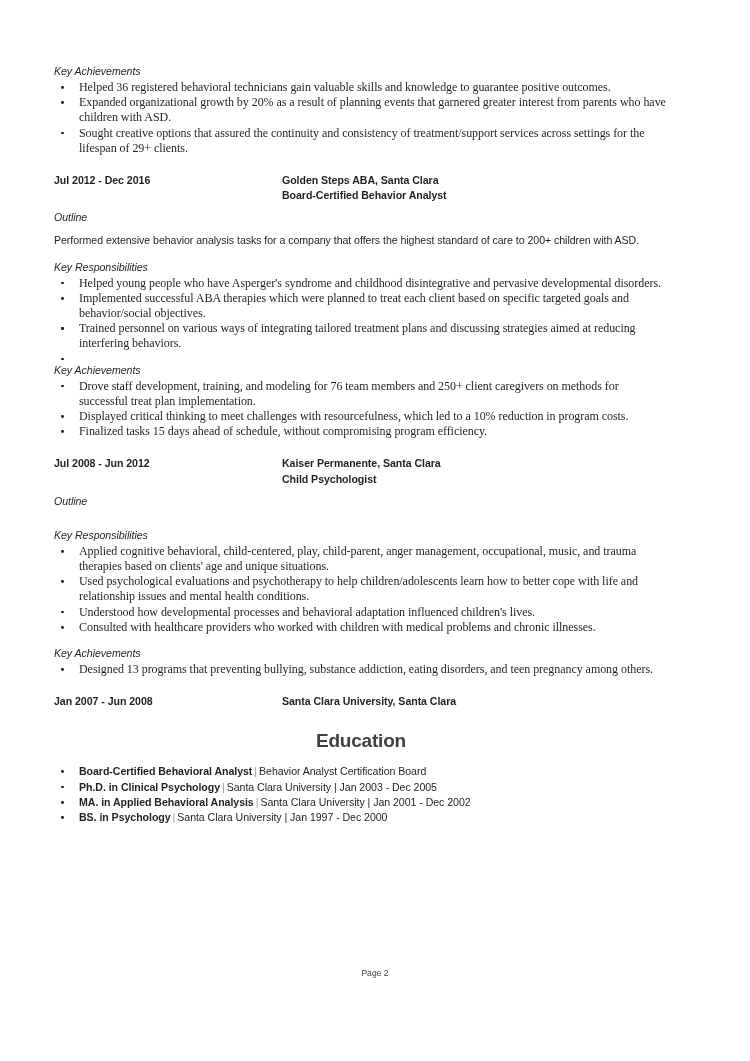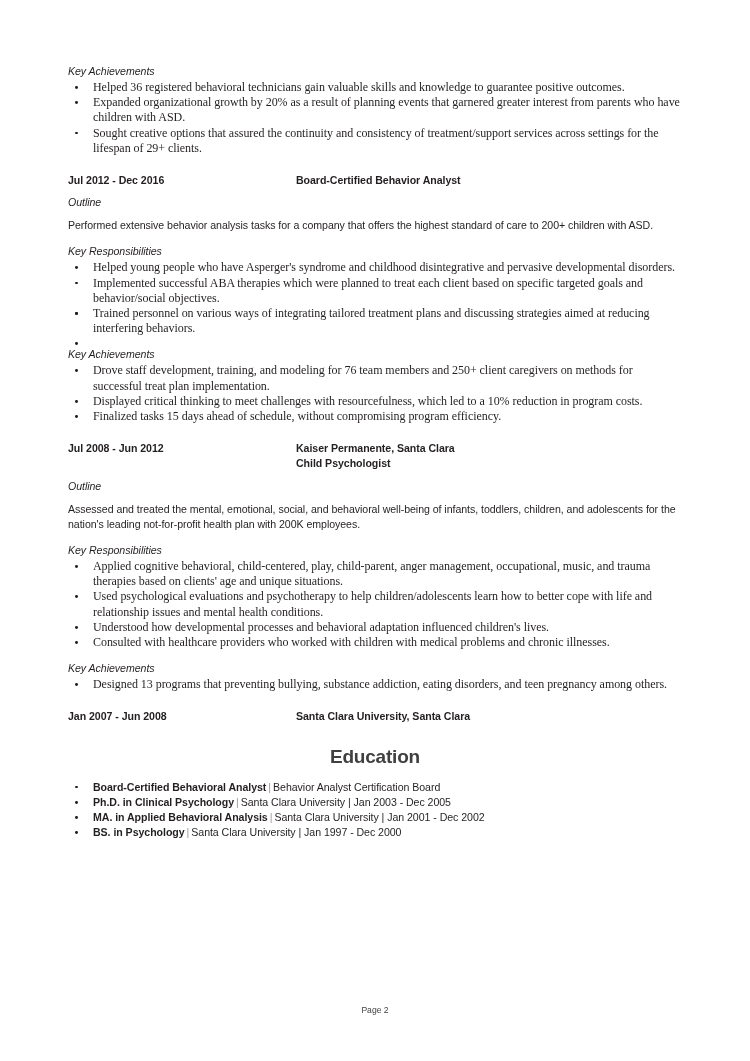--- a/index.html
+++ b/index.html
@@ -17,21 +17,21 @@
     -webkit-font-smoothing: antialiased;
   }
   .page {
     position: absolute;
     inset: 0;
     background: #ffffff;
     padding: 0;
   }
   .content {
     position: absolute;
-    left: 68px;
+    left: 54px;
     top: 64px;
     width: 614px;
   }
 
   
   .sec-label {
     font-style: italic;
     font-size: 10.6px;
     line-height: 15px;
     color: #231f20;
@@ -142,21 +142,21 @@
     font-weight: normal;
     padding: 0 2px;
   }
   .edu-rest { font-weight: normal; }
 
   
   .footer {
     position: absolute;
     left: 0;
     right: 0;
-    top: 1005px;
+    top: 968px;
     text-align: center;
     font-size: 8.6px;
     color: #3f3f3f;
     letter-spacing: 0px;
   }
 </style>
 </head>
 <body>
 
 <div class="page">
@@ -166,20 +166,21 @@
         <div class="sec-label">Key Achievements</div>
         <ul class="bullets">
           <li><span class="bullet-dot"></span><span>Helped 36 registered behavioral technicians gain valuable skills and knowledge to guarantee positive outcomes.</span></li>
           <li><span class="bullet-dot"></span><span>Expanded organizational growth by 20% as a result of planning events that garnered greater interest from parents who have children with ASD.</span></li>
           <li><span class="bullet-dot"></span><span>Sought creative options that assured the continuity and consistency of treatment/support services across settings for the lifespan of 29+ clients.</span></li>
         </ul>
         <div class="gap-lg"></div>
         <div class="job-head blk">
           <div class="job-dates">Jul 2012 - Dec 2016</div>
           <div class="job-right">
+            <span class="job-company">Golden Steps ABA, Santa Clara</span>
             <span class="job-title">Board-Certified Behavior Analyst</span>
           </div>
         </div>
         <div class="gap-sm"></div>
         <div class="sec-label">Outline</div>
         <div class="gap-sm"></div>
         <p class="para">Performed extensive behavior analysis tasks for a company that offers the highest standard of care to 200+ children with ASD.</p>
         <div class="gap-md"></div>
         <div class="sec-label">Key Responsibilities</div>
         <ul class="bullets">
@@ -200,21 +201,20 @@
         <div class="job-head blk">
           <div class="job-dates">Jul 2008 - Jun 2012</div>
           <div class="job-right">
             <span class="job-company">Kaiser Permanente, Santa Clara</span>
             <span class="job-title">Child Psychologist</span>
           </div>
         </div>
         <div class="gap-sm"></div>
         <div class="sec-label">Outline</div>
         <div class="gap-sm"></div>
-        <p class="para">Assessed and treated the mental, emotional, social, and behavioral well-being of infants, toddlers, children, and adolescents for the nation's leading not-for-profit health plan with 200K employees.</p>
         <div class="gap-md"></div>
         <div class="sec-label">Key Responsibilities</div>
         <ul class="bullets">
           <li><span class="bullet-dot"></span><span>Applied cognitive behavioral, child-centered, play, child-parent, anger management, occupational, music, and trauma therapies based on clients' age and unique situations.</span></li>
           <li><span class="bullet-dot"></span><span>Used psychological evaluations and psychotherapy to help children/adolescents learn how to better cope with life and relationship issues and mental health conditions.</span></li>
           <li><span class="bullet-dot"></span><span>Understood how developmental processes and behavioral adaptation influenced children's lives.</span></li>
           <li><span class="bullet-dot"></span><span>Consulted with healthcare providers who worked with children with medical problems and chronic illnesses.</span></li>
         </ul>
         <div class="gap-md"></div>
         <div class="sec-label">Key Achievements</div>

